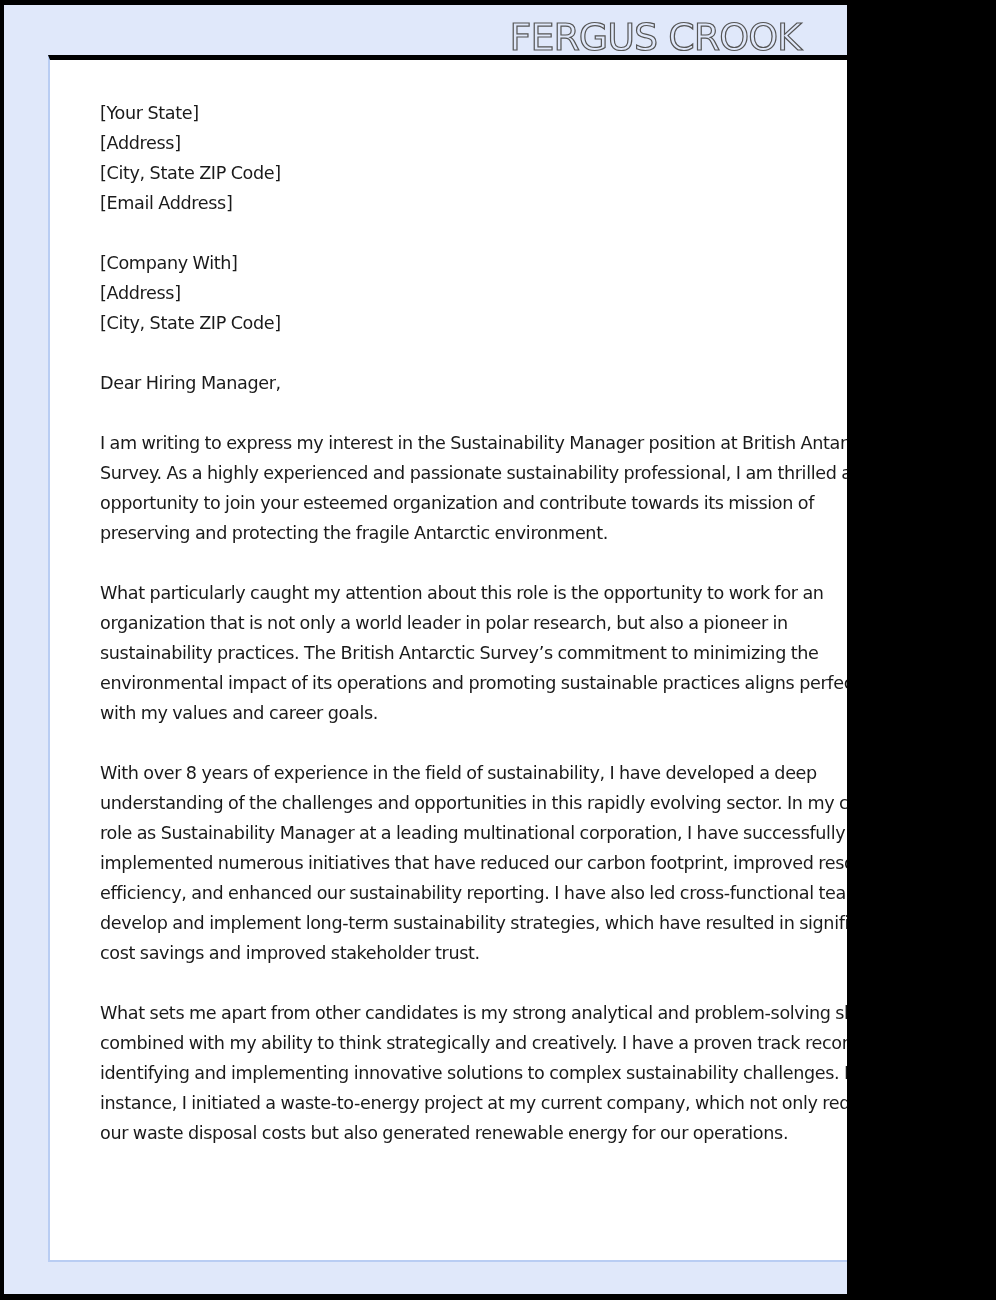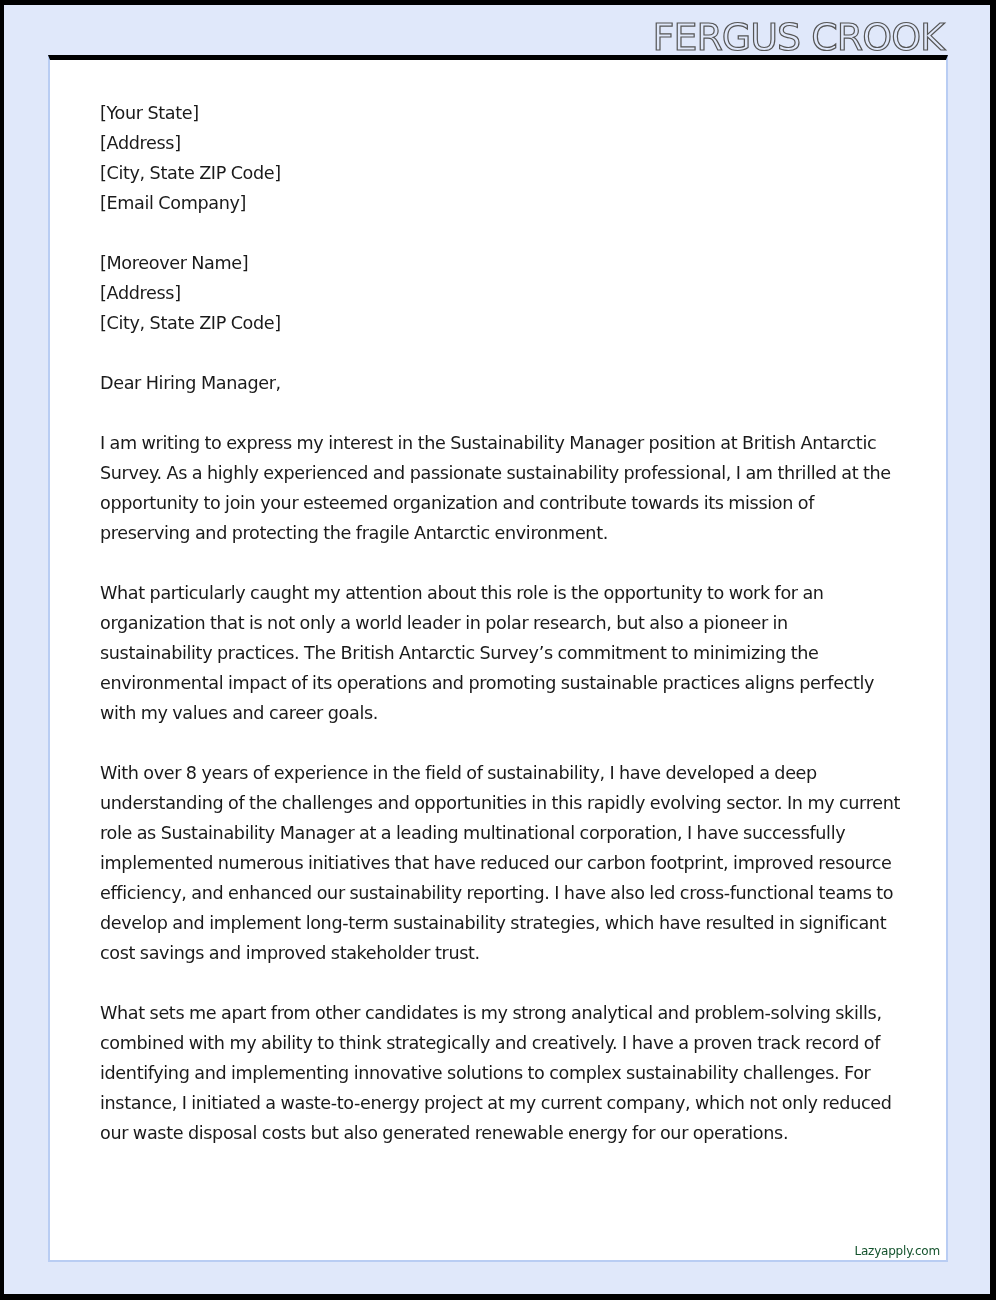--- a/index.html
+++ b/index.html
@@ -2,21 +2,21 @@
 <html><head>
   <meta charset="utf-8">
   <style>
     * { box-sizing: border-box; margin: 0; padding: 0; }
     html, body {
       width: 996px; height: 1300px; overflow: hidden;
       background: #000;
     }
     .frame {
       position: absolute;
-      left: 4px; top: 5px; width: 986px; height: 1289px;
+      left: 4px; top: 5px; width: 843px; height: 1289px;
       background: #e0e8fa;
       overflow: hidden;
     }
     .heading {
       position: absolute;
       right: 46px; top: 10px;
       font-family: "DejaVu Sans", sans-serif;
       font-size: 38px;
       letter-spacing: -1px;
       color: #e0e8fa;
@@ -64,24 +64,24 @@
 
   <div class="card">
     <div class="watermark">Lazyapply.com</div>
   </div>
 
   <div class="content">
     <p>
       <span class="block-line">[Your State]</span>
       <span class="block-line">[Address]</span>
       <span class="block-line">[City, State ZIP Code]</span>
-      <span class="block-line">[Email Company]</span>
+      <span class="block-line">[Email Address]</span>
     </p>
     <p>
-      <span class="block-line">[Moreover Name]</span>
+      <span class="block-line">[Company With]</span>
       <span class="block-line">[Address]</span>
       <span class="block-line">[City, State ZIP Code]</span>
     </p>
     <p>Dear Hiring Manager,</p>
     <p>I am writing to express my interest in the Sustainability Manager position at British Antarctic Survey. As a highly experienced and passionate sustainability professional, I am thrilled at the opportunity to join your esteemed organization and contribute towards its mission of preserving and protecting the fragile Antarctic environment.</p>
     <p>What particularly caught my attention about this role is the opportunity to work for an organization that is not only a world leader in polar research, but also a pioneer in sustainability practices. The British Antarctic Survey’s commitment to minimizing the environmental impact of its operations and promoting sustainable practices aligns perfectly with my values and career goals.</p>
     <p>With over 8 years of experience in the field of sustainability, I have developed a deep understanding of the challenges and opportunities in this rapidly evolving sector. In my current role as Sustainability Manager at a leading multinational corporation, I have successfully implemented numerous initiatives that have reduced our carbon footprint, improved resource efficiency, and enhanced our sustainability reporting. I have also led cross-functional teams to develop and implement long-term sustainability strategies, which have resulted in significant cost savings and improved stakeholder trust.</p>
     <p>What sets me apart from other candidates is my strong analytical and problem-solving skills, combined with my ability to think strategically and creatively. I have a proven track record of identifying and implementing innovative solutions to complex sustainability challenges. For instance, I initiated a waste-to-energy project at my current company, which not only reduced our waste disposal costs but also generated renewable energy for our operations.</p>
   </div>
 </div>

